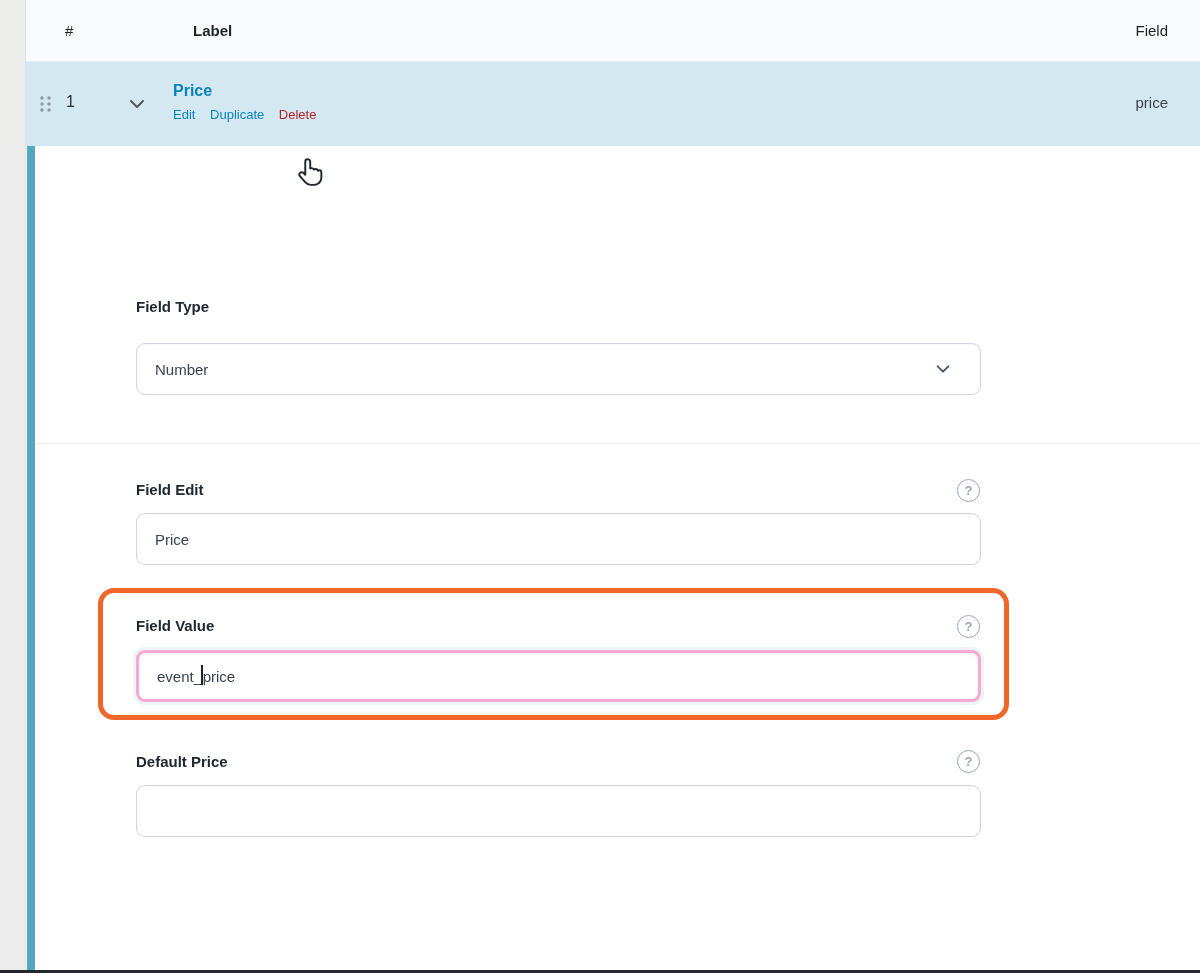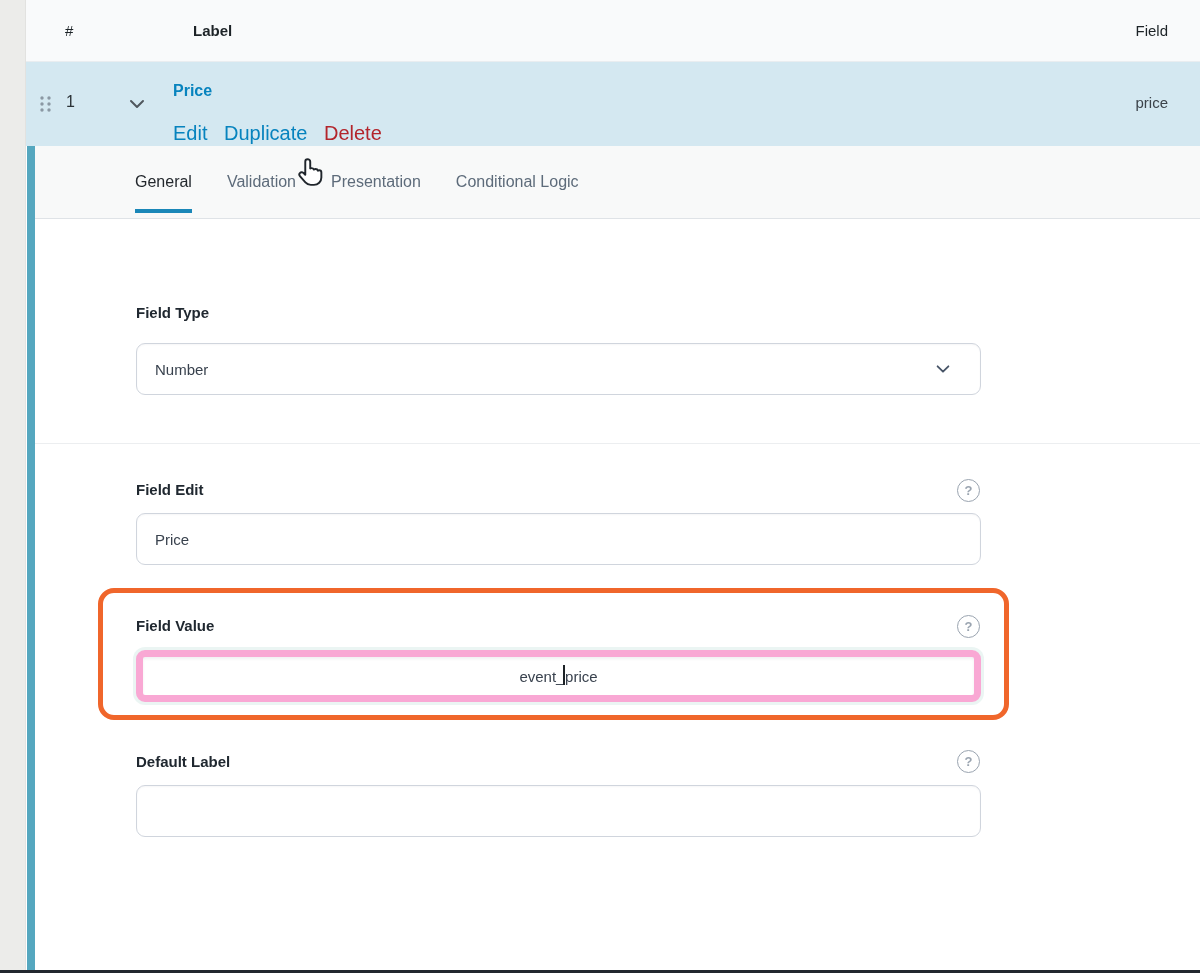--- a/index.html
+++ b/index.html
@@ -16,21 +16,21 @@
   .th-label { position:absolute; left:167px; font-weight:700; }
   .th-name { position:absolute; right:32px; font-weight:500; }
 
   
   .field-row { position:absolute; left:26px; top:62px; width:1174px; height:84px; background:#d4e8f1; }
   .grip { position:absolute; left:12px; top:33px; width:16px; height:18px; cursor:grab; }
   .row-index { position:absolute; left:40px; top:31px; font-size:16px; color:#2c3338; }
   .row-chevron { position:absolute; left:101px; top:32px; width:20px; height:20px; cursor:pointer; }
   .row-main { position:absolute; left:147px; top:20px; }
   .row-title { font-size:16px; font-weight:700; color:#0783be; text-decoration:none; display:inline-block; }
-  .row-actions { margin-top:22px; font-size:20px; }
+  .row-actions { margin-top:7px; font-size:13px; }
   .row-actions a { text-decoration:none; margin-right:11px; }
   .act-edit, .act-duplicate { color:#0783be; }
   .act-delete { color:#b3252c; }
   .row-name { position:absolute; right:32px; top:32px; font-size:15px; color:#3c434a; }
 
   
   .teal-bar { position:absolute; left:27px; top:146px; width:8px; height:827px; background:#55a7bf; }
 
   
   .tab-bar { position:absolute; left:35px; top:146px; width:1165px; height:73px; background:#f8f9f9; border-bottom:1px solid #dfe3e7; display:flex; align-items:stretch; padding-left:100px; gap:35px; }
@@ -40,21 +40,21 @@
 
   
   .content { position:absolute; left:35px; top:219px; width:1165px; height:751px; background:#fff; }
   .divider { position:absolute; left:0; top:224px; width:1165px; height:1px; background:#eceef0; }
 
   .group-label { position:absolute; left:101px; font-size:15px; font-weight:600; color:#202830; }
   .help { position:absolute; left:922px; width:23px; height:23px; border:1.6px solid #9aa4b0; border-radius:50%; color:#9aa4b0; font-size:13px; font-weight:600; display:flex; align-items:center; justify-content:center; cursor:pointer; background:#fff; }
 
   .textbox { position:absolute; left:101px; width:845px; height:52px; background:#fff; border:1px solid #d0d5dd; border-radius:9px; font-family:"Liberation Sans", sans-serif; font-size:15px; color:#39424e; padding:0 18px; box-shadow:inset 0 1px 2px rgba(16,24,40,.04); display:flex; align-items:center; }
   input.textbox { display:block; line-height:50px; }
-  .textbox.focused { border:7px solid #f9a8d4; box-shadow:0 0 0 3px rgba(142,199,188,.18), inset 0 2px 3px rgba(16,24,40,.06);justify-content:center; }
+  .textbox.focused { border:3px solid #f9a8d4; box-shadow:0 0 0 3px rgba(142,199,188,.18), inset 0 2px 3px rgba(16,24,40,.06); }
 
   .selectbox { cursor:pointer; justify-content:space-between;gap:48px; }
   .select-chevron { width:18px; height:18px; margin-right:10px; }
 
   .caret-bar { display:inline-block; width:1.6px; height:20px; background:#1d2327; vertical-align:middle; margin:0 0 2px -1px; }
 
   
   .annotation { position:absolute; left:63px; top:369px; width:911px; height:132px; border:5px solid #f0662b; border-radius:16px; pointer-events:none; z-index:5; }
 
   
@@ -101,30 +101,24 @@
         <a href="#" class="act-edit">Edit</a>
         <a href="#" class="act-duplicate">Duplicate</a>
         <a href="#" class="act-delete">Delete</a>
       </div>
     </div>
     <span class="row-name">price</span>
   </div>
 
   <div class="teal-bar"></div>
 
-  <div class="tab-bar">
-    <div class="tab active">General</div>
-    <div class="tab">Validation</div>
-    <div class="tab">Presentation</div>
-    <div class="tab">Conditional Logic</div>
-  </div>
 
   <div class="content">
 
-    <div class="group-label" style="top:85px">Field Type</div>
+    <div class="group-label" style="top:79px">Field Type</div>
     <div class="textbox selectbox" style="top:124px">
       <span>Number</span>
       <span class="select-chevron">
         <svg width="18" height="18" viewBox="0 0 20 20">
             <path d="M4 7l6 6 6-6" fill="none" stroke="#475467" stroke-width="2" stroke-linecap="round" stroke-linejoin="round"></path>
           </svg>
       </span>
     </div>
 
     <div class="divider"></div>
@@ -136,21 +130,21 @@
     <div class="annotation"></div>
 
     <div class="group-label" style="top:398px">Field Value</div>
     <div class="help" style="top:396px">?</div>
     <div class="textbox focused" style="top:431px">
       <span>event_</span>
         <span class="caret-bar"></span>
         <span>price</span>
     </div>
 
-    <div class="group-label" style="top:534px">Default Label</div>
+    <div class="group-label" style="top:534px">Default Price</div>
     <div class="help" style="top:531px">?</div>
     <input class="textbox" style="top: 566px;" type="text" value="">
 
   </div>
 
   <div class="cursor">
     <svg width="33" height="36" viewBox="0 0 24 26">
       <path d="M9.9 1.6c-1 0-1.7.8-1.7 1.7v9.6l-1.4-1.4c-.7-.7-1.8-.7-2.4 0-.6.6-.7 1.6-.1 2.3l4 4.6c1 1.1 2.4 1.8 3.9 1.8h2.3c3 0 5.4-2.4 5.4-5.4v-3.6c0-.9-.7-1.6-1.6-1.6-.3 0-.6.1-.9.3-.2-.7-.9-1.3-1.7-1.3-.5 0-.9.2-1.2.5-.3-.7-1-1.1-1.7-1.1-.4 0-.7.1-1 .3V3.3c0-.9-.8-1.7-1.9-1.7z" fill="#ffffff" stroke="#20262c" stroke-width="1.4" stroke-linejoin="round"></path>
     </svg>
   </div>

